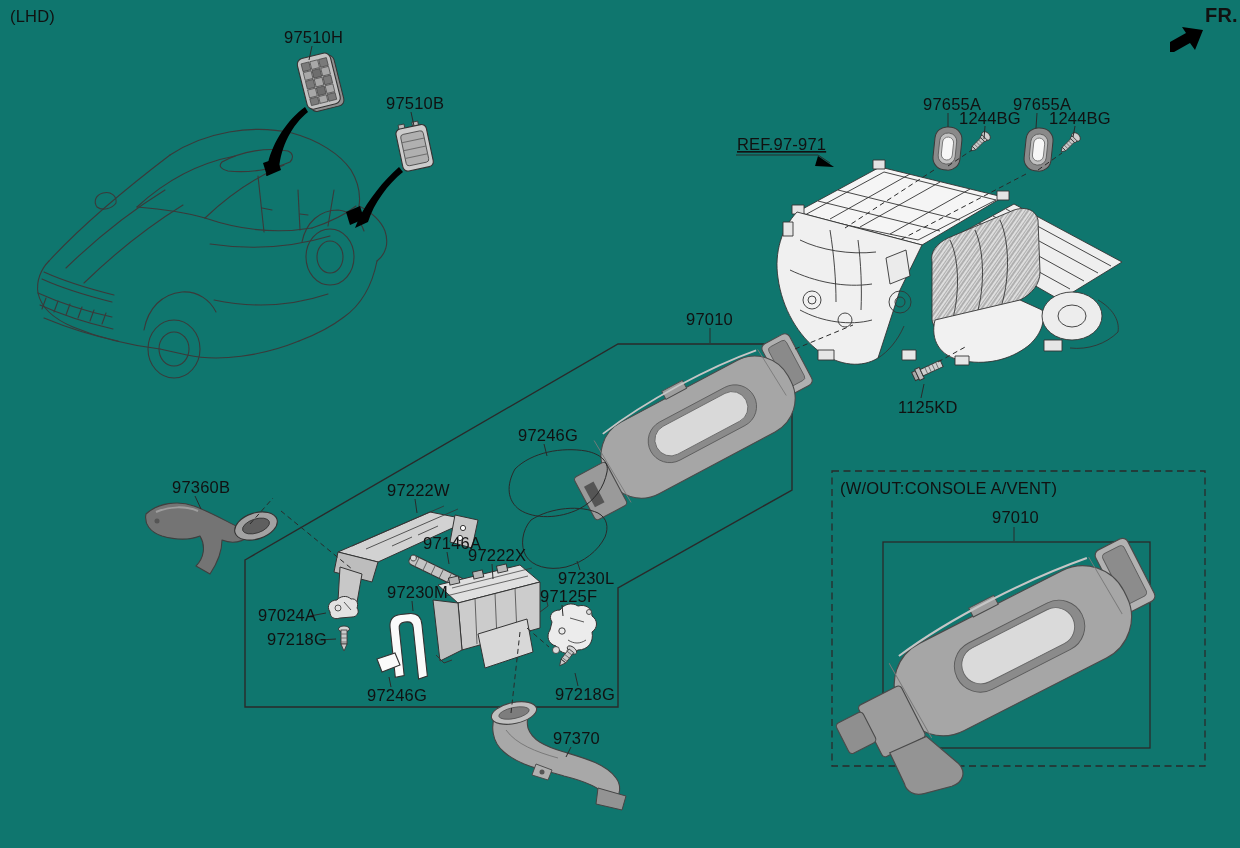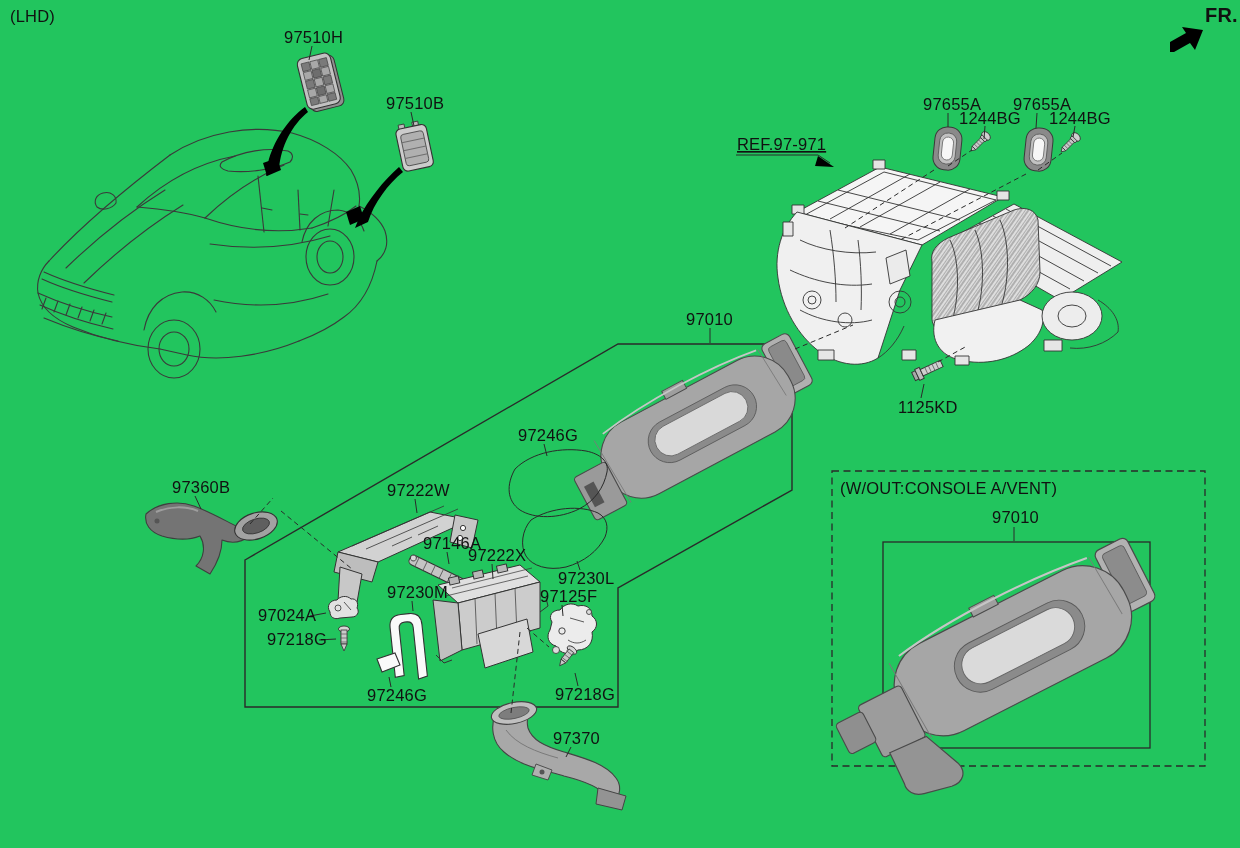--- a/index.html
+++ b/index.html
@@ -1,16 +1,16 @@
 <!DOCTYPE html>
 <html><head>
 <meta charset="utf-8">
 <style>
   html,body{margin:0;padding:0;background:#ffffff;}
-  .stage{position:relative;width:1240px;height:848px;background:#22c55e;overflow:hidden;
+  .stage{position:relative;width:1240px;height:848px;background:#0f766e;overflow:hidden;
          font-family:"Liberation Sans", sans-serif;}
   svg text{font-family:"Liberation Sans", sans-serif;fill:#111;font-size:16.5px;letter-spacing:.2px;}
   svg text.big{font-size:20px;font-weight:bold;}
   svg text.inset-title{font-size:16.5px;}
   .ln{stroke:#2a2a2a;stroke-width:1;fill:none;}
   .dash{stroke:#2a2a2a;stroke-width:1;fill:none;stroke-dasharray:5 3.5;}
   .box{stroke:#2a2a2a;stroke-width:1.4;fill:none;}
   .sketch{stroke:#3a3a3a;stroke-width:1.1;fill:none;stroke-linecap:round;stroke-linejoin:round;}
   .part{stroke:#3f3f3f;stroke-width:1.1;stroke-linejoin:round;}
 </style>

